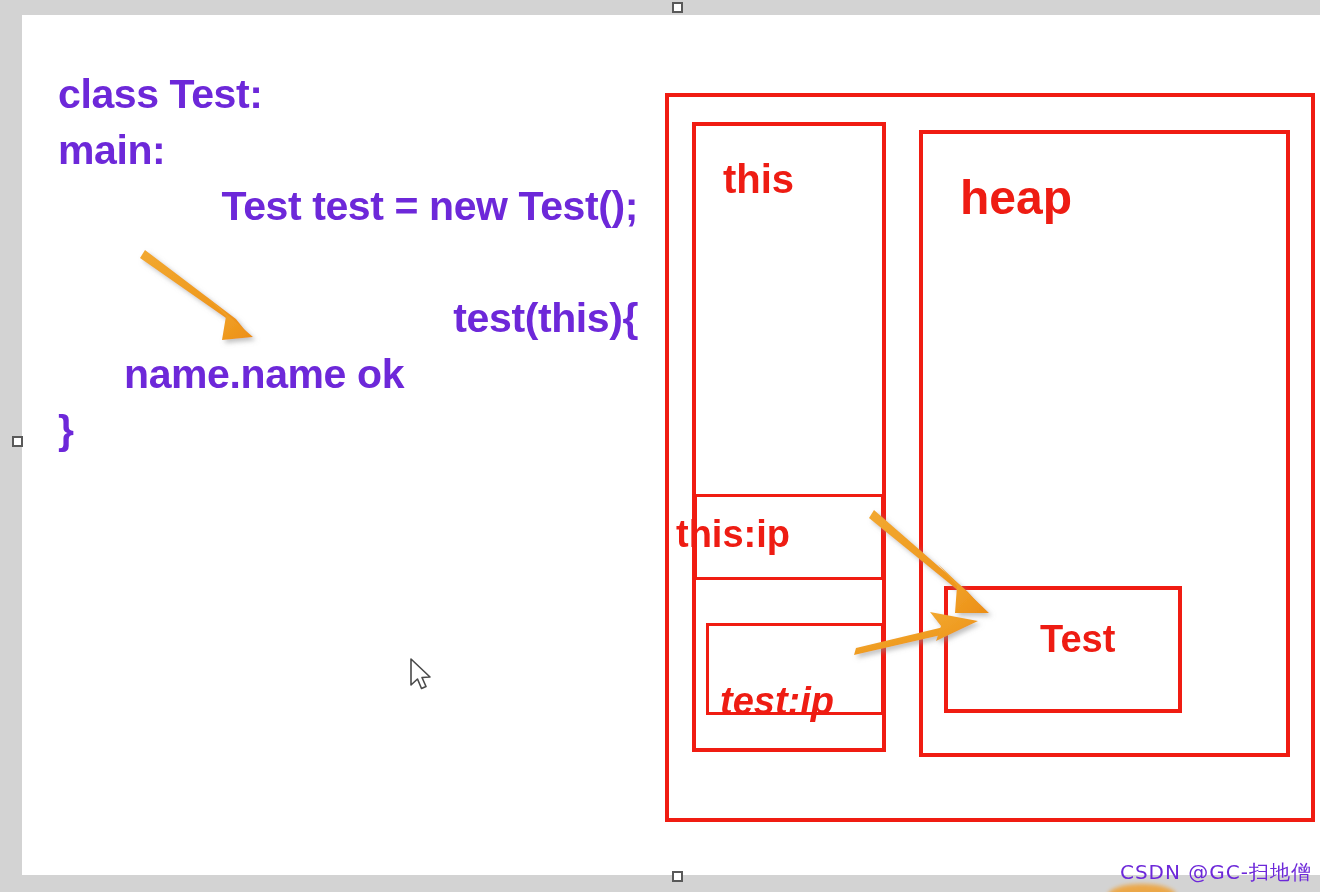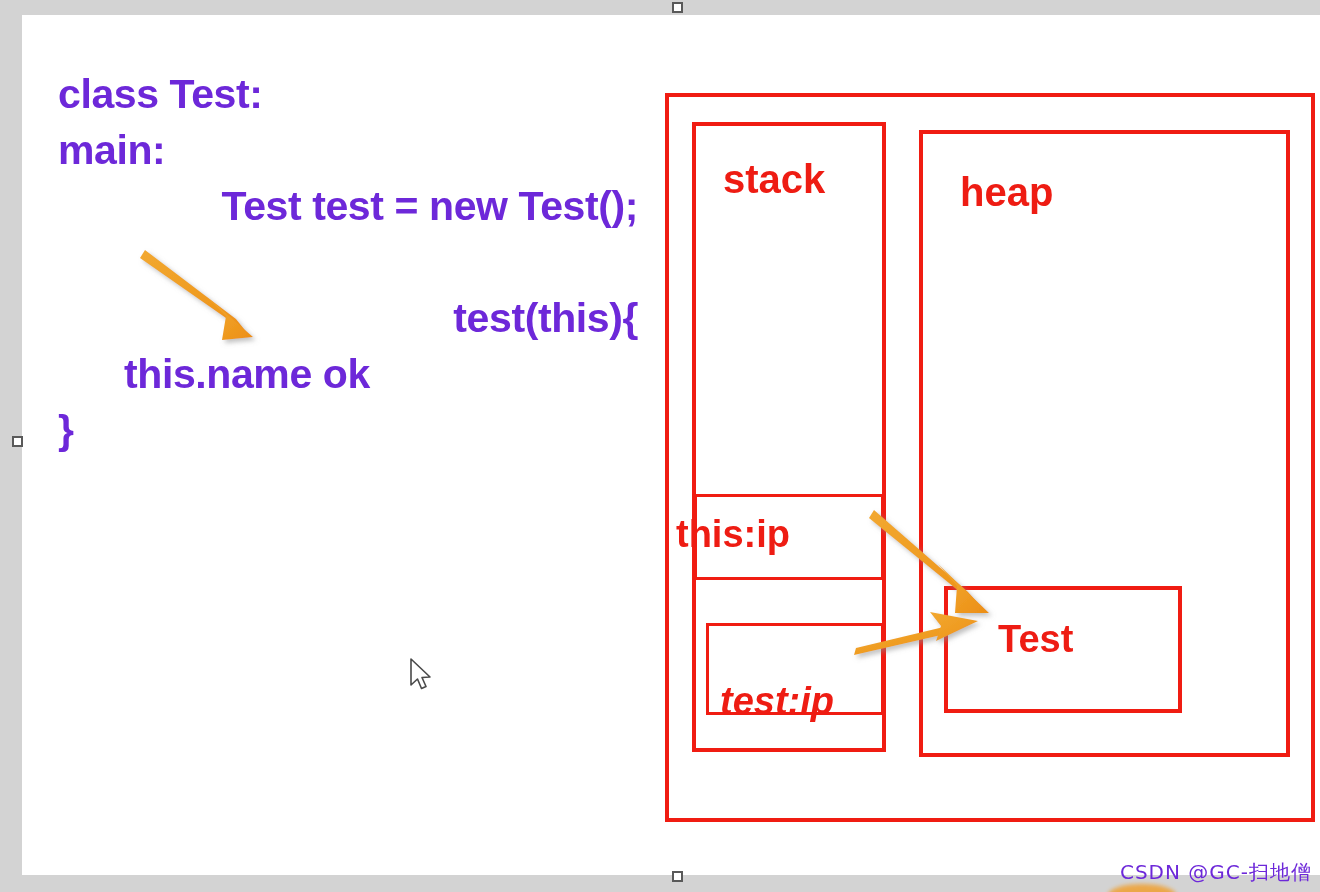--- a/index.html
+++ b/index.html
@@ -96,24 +96,24 @@
   }
 
   #outer-box  { left: 665px; top: 93px;  width: 650px; height: 729px; }
   #stack-box  { left: 692px; top: 122px; width: 194px; height: 630px; }
   #heap-box   { left: 919px; top: 130px; width: 371px; height: 627px; }
   #stack-slot-this { left: 694px; top: 494px; width: 190px; height: 86px; }
   #stack-slot-test { left: 706px; top: 623px; width: 178px; height: 92px; }
   #test-box   { left: 944px; top: 586px; width: 238px; height: 127px; }
 
   #label-stack { left: 723px; top: 157px; font-size: 40px; }
-  #label-heap  { left: 960px; top: 170px; font-size: 40px; }
+  #label-heap  { left: 960px; top: 170px; font-size: 48px; }
   #label-this-ip { left: 676px; top: 513px; font-size: 38px; }
   #label-test-ip { left: 720px; top: 680px; font-size: 38px; font-style: italic; }
-  #label-test-obj { left: 998px; top: 618px; font-size: 38px; }
+  #label-test-obj { left: 1040px; top: 618px; font-size: 38px; }
 
   
   #arrows {
     position: absolute;
     left: 0; top: 0;
     width: 1320px;
     height: 892px;
     z-index: 20;
     pointer-events: none;
   }
@@ -159,30 +159,30 @@
 <div id="screen">
 
   <div id="canvas"></div>
 
   <div id="code">
     <div class="code-line">class Test:</div>
     <div class="code-line">main:</div>
     <div class="code-line indent1">Test test = new Test();</div>
     <div class="code-line blank"></div>
     <div class="code-line indent1">test(this){</div>
-    <div class="code-line indent2">this.name ok</div>
+    <div class="code-line indent2">name.name ok</div>
     <div class="code-line">}</div>
   </div>
 
   <div id="diagram">
 
     <div class="box" id="outer-box"></div>
 
     <div class="box" id="stack-box"></div>
-    <div class="box-label" id="label-stack">stack</div>
+    <div class="box-label" id="label-stack">this</div>
 
     <div class="box box-thin" id="stack-slot-this"></div>
     <div class="box-label" id="label-this-ip">this:ip</div>
 
     <div class="box box-thin" id="stack-slot-test"></div>
     <div class="box-label" id="label-test-ip">test:ip</div>
 
     <div class="box" id="heap-box"></div>
     <div class="box-label" id="label-heap">heap</div>
 

